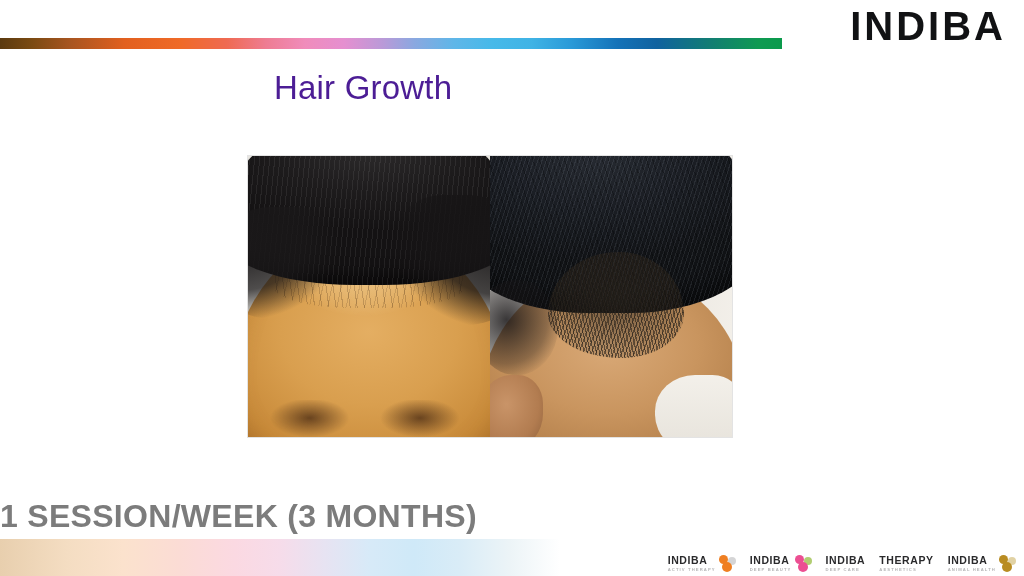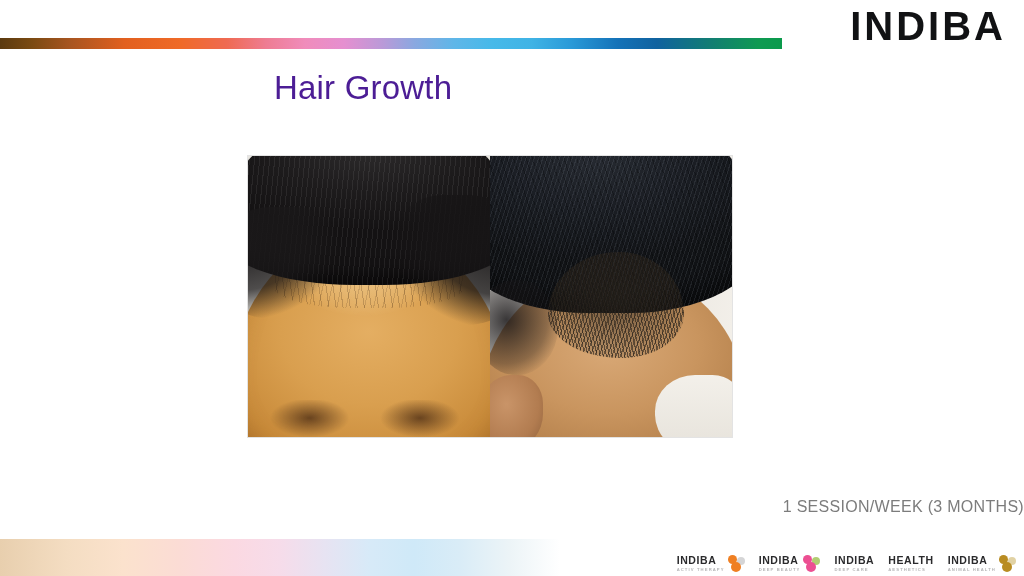--- a/index.html
+++ b/index.html
@@ -154,22 +154,22 @@
   }
   #photo-after .pillow{
     position:absolute; right:-4%; bottom:-6%; width:36%; height:28%;
     border-radius:46% 34% 30% 50%;
     background:linear-gradient(180deg,#f3f0ea 0%, #e6e2da 100%);
   }
 
   
   #session-caption{
     position:absolute; left:0; right:0; top:498px;
-    text-align:right;
-    font-size:16px; font-weight:400; color:#7c7c7c;
+    text-align:left;
+    font-size:32px; font-weight:700; color:#7c7c7c;
     letter-spacing:0.3px;
   }
 
   
   #bottom-gradient-bar{
     position:absolute; left:0; bottom:0; width:560px; height:37px;
     background:linear-gradient(to right,
       #e8cfae 0%,
       #f4ddc2 12%,
       #fbe2cd 22%,
@@ -279,21 +279,21 @@
 
   <div class="brand-logo">
     <div class="brand-text">
       <span class="brand-name">INDIBA</span>
       <span class="brand-tag">DEEP CARE</span>
     </div>
   </div>
 
   <div class="brand-logo">
     <div class="brand-text">
-      <span class="brand-name">HEALTH</span>
+      <span class="brand-name">THERAPY</span>
       <span class="brand-tag">AESTHETICS</span>
     </div>
   </div>
 
   <div class="brand-logo">
     <div class="brand-text">
       <span class="brand-name">INDIBA</span>
       <span class="brand-tag">ANIMAL HEALTH</span>
     </div>
     <span class="brand-mark mark-gold">

